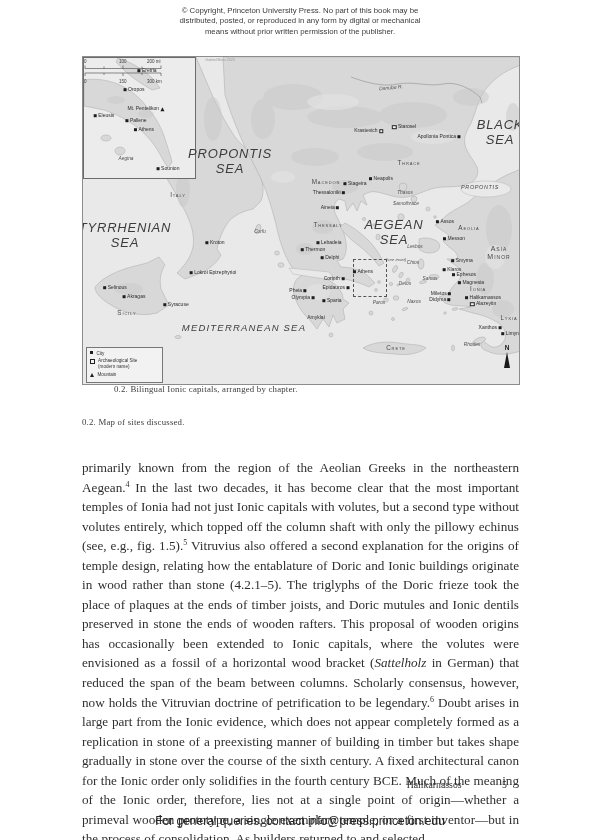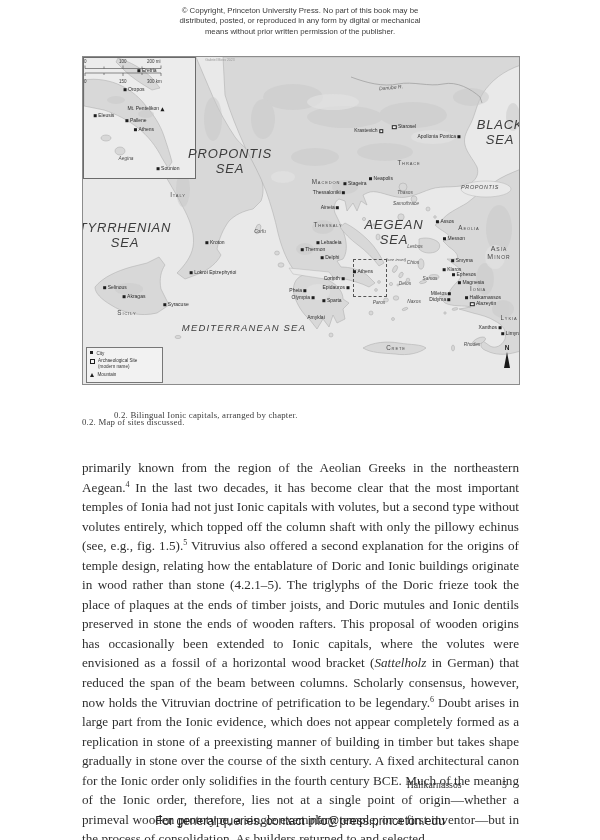--- a/index.html
+++ b/index.html
@@ -64,21 +64,21 @@
   
   .north{position:absolute;left:421px;top:287px;display:flex;flex-direction:column;
     align-items:center;font-family:"Liberation Sans",sans-serif;font-size:6.5px;
     font-weight:bold;color:#1c1c1c;}
   .narrow{width:0;height:0;border-left:3px solid transparent;border-right:3px solid transparent;
     border-bottom:16px solid #1a1a1a;margin-top:1px;}
 
   
   .caption{position:absolute;left:82px;font-family:"Liberation Serif",serif;
     font-size:8.8px;color:#3d3d3d;letter-spacing:.2px;}
-  .cap1{top:410px;padding-left:32px;} .cap2{top:417px;}
+  .cap1{top:384px;padding-left:32px;} .cap2{top:417px;}
 
   
   .bodytext{position:absolute;left:82px;top:458px;width:437px;
     font-family:"Liberation Serif",serif;font-size:13.2px;line-height:19.55px;
     text-align:justify;color:#2f2f2f;}
   .bodytext .sup{vertical-align:super;font-size:8px;line-height:0;}
   .bodytext .it{font-style:italic;}
 
   
   .runfoot{position:absolute;left:82px;top:779px;width:437px;text-align:right;

